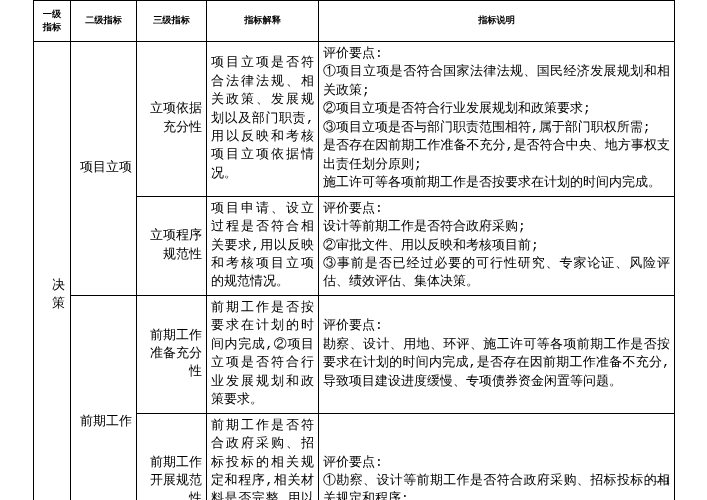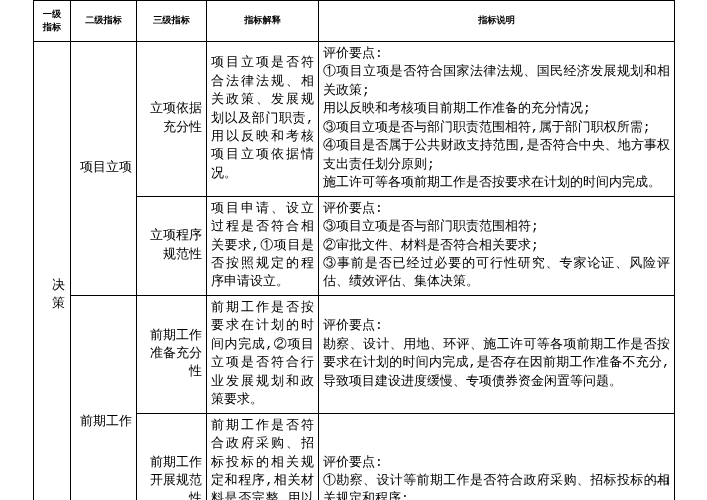--- a/index.html
+++ b/index.html
@@ -109,33 +109,33 @@
     </thead>
     <tbody>
       <tr>
         <td class="center vtext" rowspan="4">决 策</td>
         <td class="center" rowspan="2">项目立项</td>
         <td class="center">立项依据充分性</td>
         <td class="just">项目立项是否符合法律法规、相关政策、发展规划以及部门职责,用以反映和考核项目立项依据情况。</td>
         <td class="just">
           <span class="desc-line">评价要点:</span>
           <span class="desc-line">①项目立项是否符合国家法律法规、国民经济发展规划和相关政策;</span>
-          <span class="desc-line">用以反映和考核项目前期工作准备的充分情况;</span>
+          <span class="desc-line">②项目立项是否符合行业发展规划和政策要求;</span>
           <span class="desc-line">③项目立项是否与部门职责范围相符,属于部门职权所需;</span>
-          <span class="desc-line">④项目是否属于公共财政支持范围,是否符合中央、地方事权支出责任划分原则;</span>
+          <span class="desc-line">是否存在因前期工作准备不充分,是否符合中央、地方事权支出责任划分原则;</span>
           <span class="desc-line">施工许可等各项前期工作是否按要求在计划的时间内完成。</span>
         </td>
       </tr>
       <tr>
         <td class="center">立项程序规范性</td>
-        <td class="just">项目申请、设立过程是否符合相关要求,①项目是否按照规定的程序申请设立。</td>
+        <td class="just">项目申请、设立过程是否符合相关要求,用以反映和考核项目立项的规范情况。</td>
         <td class="just">
           <span class="desc-line">评价要点:</span>
-          <span class="desc-line">③项目立项是否与部门职责范围相符;</span>
-          <span class="desc-line">②审批文件、材料是否符合相关要求;</span>
+          <span class="desc-line">设计等前期工作是否符合政府采购;</span>
+          <span class="desc-line">②审批文件、用以反映和考核项目前;</span>
           <span class="desc-line">③事前是否已经过必要的可行性研究、专家论证、风险评估、绩效评估、集体决策。</span>
         </td>
       </tr>
       <tr>
         <td class="center" rowspan="2">前期工作</td>
         <td class="center">前期工作准备充分性</td>
         <td class="just">前期工作是否按要求在计划的时间内完成,②项目立项是否符合行业发展规划和政策要求。</td>
         <td class="just">
           <span class="desc-line">评价要点:</span>
           <span class="desc-line">勘察、设计、用地、环评、施工许可等各项前期工作是否按要求在计划的时间内完成,是否存在因前期工作准备不充分,导致项目建设进度缓慢、专项债券资金闲置等问题。</span>

